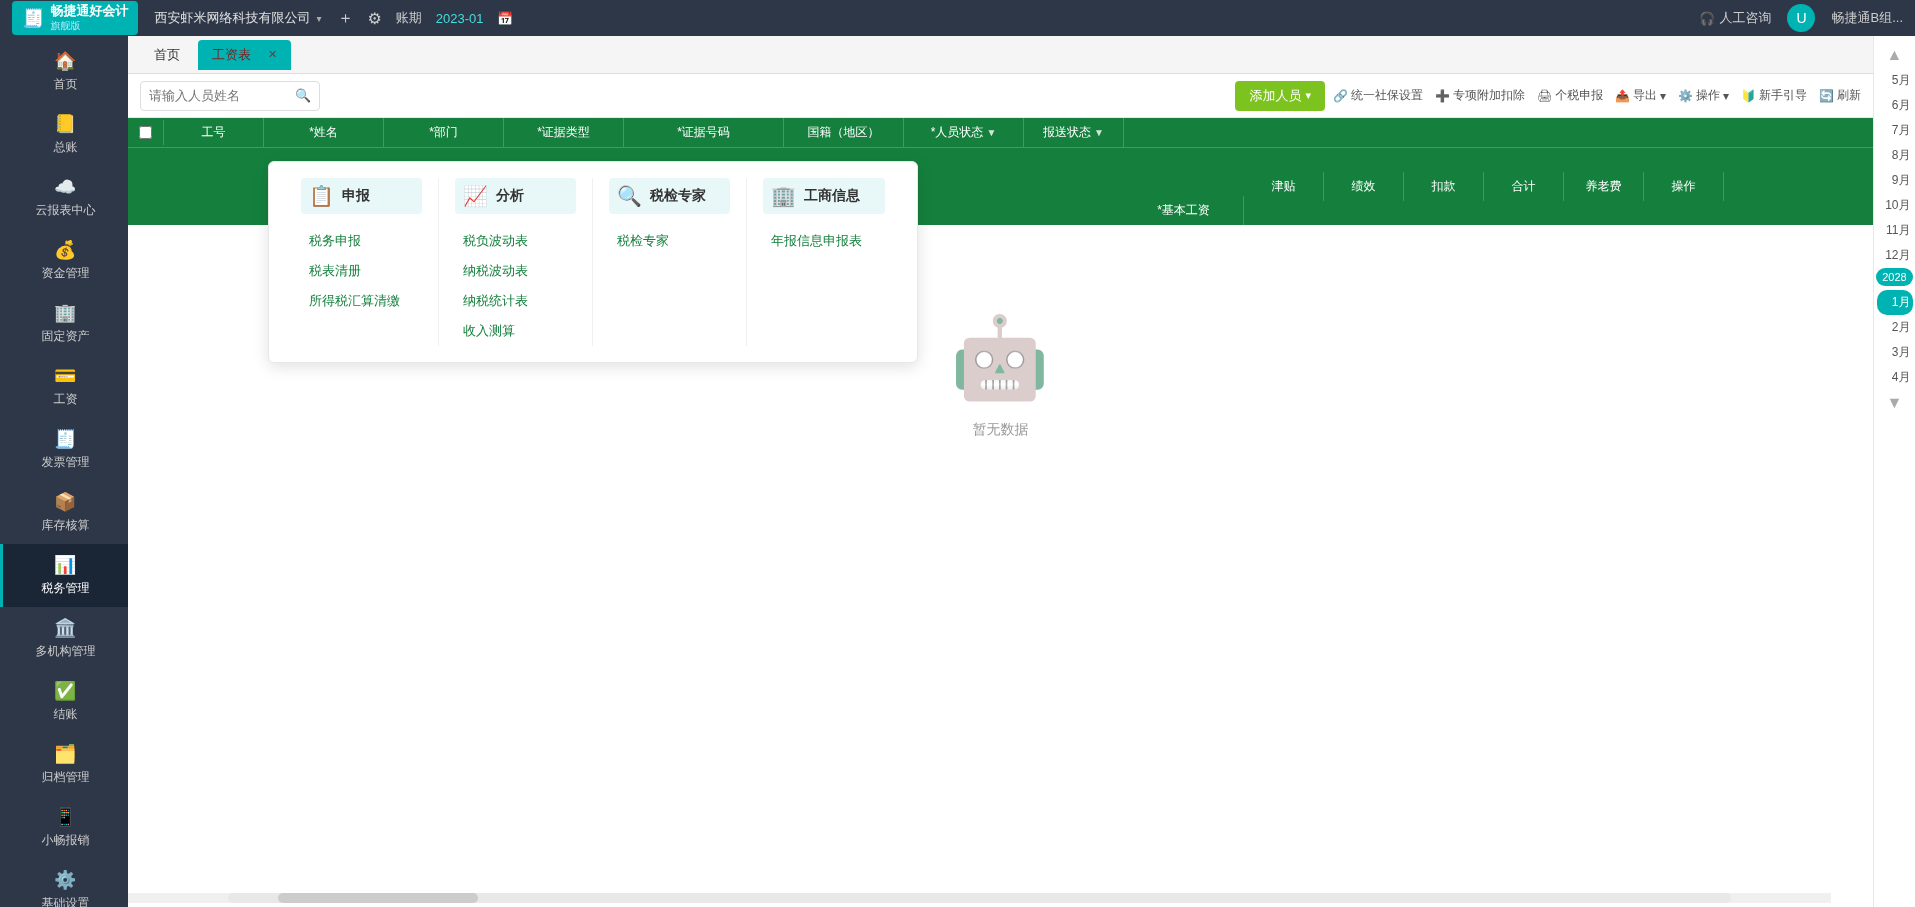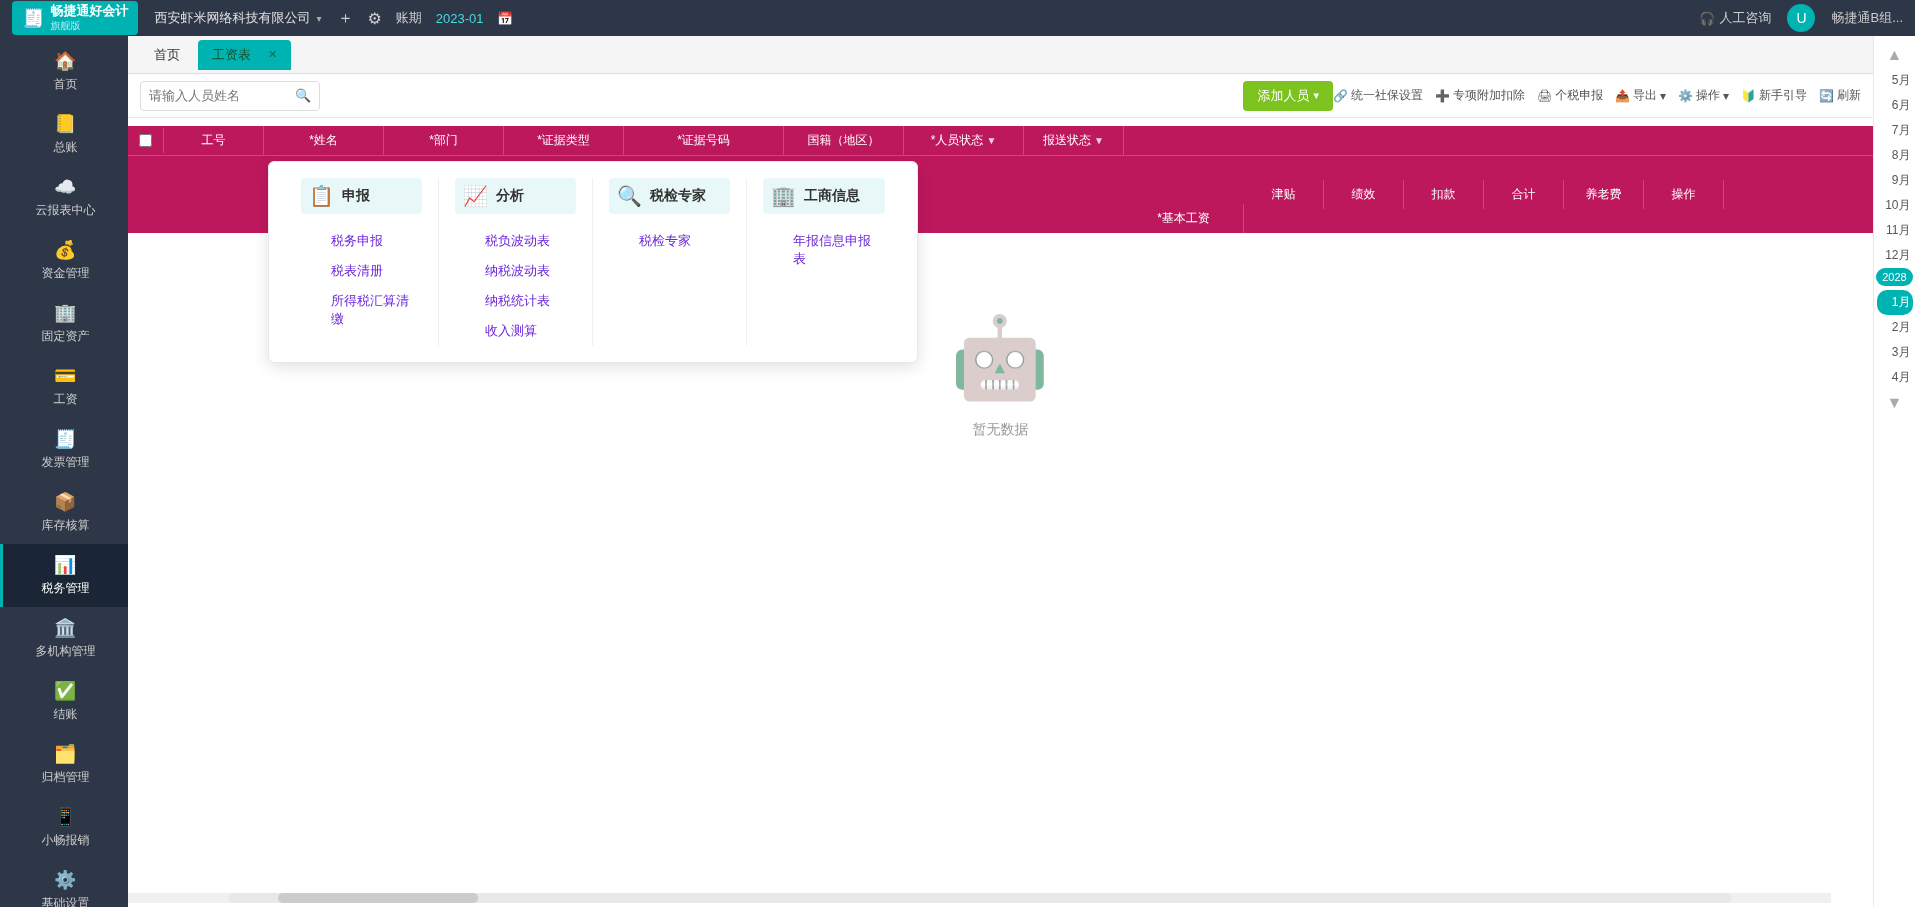--- a/index.html
+++ b/index.html
@@ -53,21 +53,21 @@
     .tab-bar {
       background: #f5f5f5; border-bottom: 1px solid #ddd;
       display: flex; align-items: center; padding: 0 12px; height: 38px; gap: 4px;
     }
     .tab-item {
       padding: 6px 14px; border-radius: 4px 4px 0 0; font-size: 13px;
       cursor: pointer; display: flex; align-items: center; gap: 6px;
     }
     .tab-item.home { color: #333; }
     .tab-item.active {
-      background: #00b3b3; color: #14532d; gap: 17px;
+      background: #00b3b3; color: #7f1d1d; gap: 17px;
     }
     .tab-close { font-size: 11px; cursor: pointer; opacity: 0.8; }
 
     
     .toolbar {
       background: #fff; border-bottom: 1px solid #e8e8e8;
       display: flex; align-items: center; padding: 6px 12px; gap: 8px; height: 44px;
     }
     .search-box {
       display: flex; align-items: center; border: 1px solid #ddd;
@@ -85,21 +85,21 @@
     .toolbar-actions { display: flex; align-items: center; gap: 12px; color: #555; font-size: 12px; }
     .toolbar-action-btn {
       display: flex; align-items: center; gap: 3px; cursor: pointer;
       white-space: nowrap; color: #555;
     }
 
     .table-container { flex: 1; overflow: auto; background: #fff; position: relative; }
 
     
     .table-head-wrap {
-      background: #be185d; color: #fff; font-size: 12px; position: sticky; top: 8px; z-index: 10;
+      background: #15803d; color: #fff; font-size: 12px; position: sticky; top: 0; z-index: 10;
     }
     .head-row1 {
       display: flex; align-items: center; border-bottom: 1px solid rgba(255,255,255,0.2);
     }
     .head-row2 {
       display: flex; align-items: center;
     }
     .hcell {
       padding: 6px 8px; text-align: center; border-right: 1px solid rgba(255,255,255,0.2);
       white-space: nowrap; font-size: 12px; display: flex; align-items: center; justify-content: center; gap: 3px;
@@ -141,23 +141,22 @@
     .dropdown-col { padding: 0 16px; border-right: 1px solid #f0f0f0; }
     .dropdown-col:last-child { border-right: none; }
     .dropdown-col-header {
       display: flex; align-items: center; gap: 8px;
       font-size: 14px; font-weight: bold; color: #333;
       margin-bottom: 12px; padding-bottom: 6px;
       background: #e8f8f8; padding: 6px 8px; border-radius: 4px;
     }
     .dropdown-col-header .col-icon { font-size: 20px; color: #00b3b3; }
     .dropdown-item {
-      padding: 6px 8px; color: #6d28d9; font-size: 13px; cursor: pointer;
+      padding: 6px 8px; color: #15803d; font-size: 13px; cursor: pointer;
       border-radius: 3px;
-      margin-left: 22px;
     }
 
     
     .right-sidebar {
       width: 42px; background: #fff; border-left: 1px solid #e8e8e8;
       display: flex; flex-direction: column; align-items: center;
       padding: 6px 0; gap: 0; overflow: hidden; font-size: 12px;
     }
     .right-sidebar .year-label {
       background: #00b3b3; color: #fff; font-size: 11px;
@@ -287,21 +286,21 @@
         <span class="tab-close">✕</span>
       </div>
     </div>
 
     <div class="toolbar">
       <div class="search-box">
         <input type="text" placeholder="请输入人员姓名" style="">
         <span class="search-icon">🔍</span>
       </div>
 
-      <div style="flex:1; display:flex; align-items:center; justify-content:space-between; ">
+      <div style="flex:1; display:flex; align-items:center; justify-content:space-between; gap:8px;">
         <button class="btn-add-person">
           <span>添加人员</span>
           <span class="dropdown-arrow">▾</span>
         </button>
 
         <div class="toolbar-actions">
           <span class="toolbar-action-btn">
             <span>🔗</span>
             <span>统一社保设置</span>
           </span>

